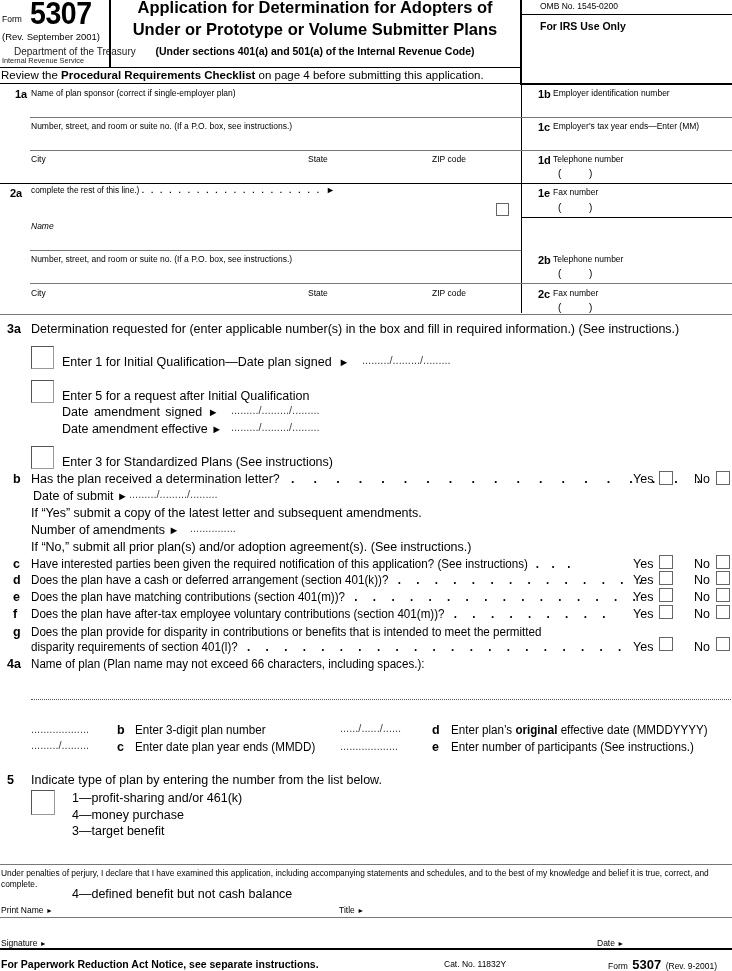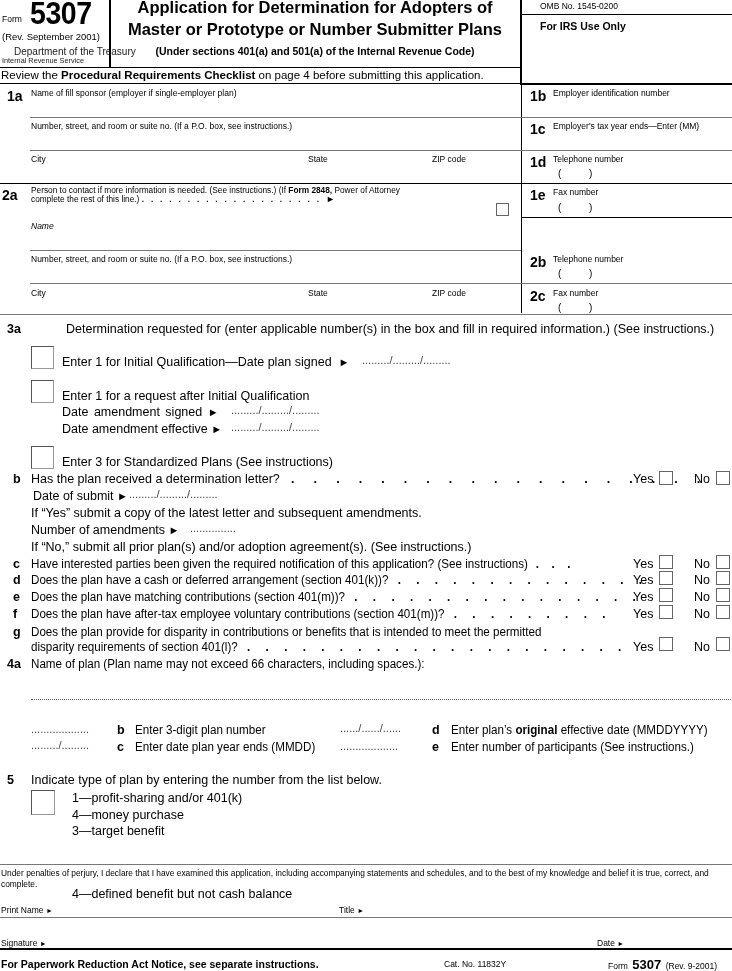--- a/index.html
+++ b/index.html
@@ -4,21 +4,21 @@
 <style>
   * { box-sizing: border-box; margin: 0; padding: 0; }
   html, body { width: 732px; height: 971px; background: #ffffff; overflow: hidden; }
   body { font-family: "Liberation Sans", "DejaVu Sans", sans-serif; color: #000; position: relative; }
   .abs { position: absolute; }
   .hl { position: absolute; height: 0; border-top: 1px solid #000; }
   .hl-thick { border-top-width: 2px; }
   .hl-gray { border-top-color: #777; }
   .vl { position: absolute; width: 0; border-left: 1px solid #000; }
   .vl-thick { border-left-width: 2px; }
-  .small { font-size: 14px; }
+  .small { font-size: 11px; margin-left: 8px; }
   .tiny { font-size: 7.5px; }
   .lbl { font-weight: bold; }
   .cb { position: absolute; width: 14px; height: 14px; border: 1px solid #666; background: #fff; }
   .bigbox { position: absolute; width: 23px; height: 23px; border: 1px solid #555; border-right-color: #999; border-bottom-color: #999; background: #fff; }
   .q { font-size: 12.5px; white-space: nowrap; }
   .dotline { position: absolute; border-top: 1px dotted #555; height: 0; }
   .field-text { font-size: 8.5px; white-space: nowrap; }
 </style>
 </head>
 <body>
@@ -26,39 +26,39 @@
 <div>
   <div class="abs" style="left:2px;top:14px;font-size:8.5px;">Form</div>
   <div class="abs" style="left:30px;top:-4px;font-size:31px;font-weight:bold;letter-spacing:-0.5px;transform:scaleX(0.92);transform-origin:left;">5307</div>
   <div class="abs" style="left:2px;top:31px;font-size:9.5px;">(Rev. September 2001)</div>
   <div class="abs tiny" style="left:14px;top:46px;font-size:10px;color:#222;">Department of the Treasury</div>
   <div class="abs tiny" style="left:2px;top:56px;font-size:7.3px;color:#222;">Internal Revenue Service</div>
 
   <div class="vl vl-thick" style="left:109px;top:0;height:67px;"></div>
 
   <div class="abs" style="left:110px;width:410px;top:-2px;text-align:center;font-size:16.5px;font-weight:bold;">Application for Determination for Adopters of</div>
-  <div class="abs" style="left:110px;width:410px;top:20px;text-align:center;font-size:16.5px;font-weight:bold;">Master or Prototype or Number Submitter Plans</div>
+  <div class="abs" style="left:110px;width:410px;top:20px;text-align:center;font-size:16.5px;font-weight:bold;">Under or Prototype or Volume Submitter Plans</div>
   <div class="abs" style="left:110px;width:410px;top:45px;text-align:center;font-size:10.5px;font-weight:bold;">(Under sections 401(a) and 501(a) of the Internal Revenue Code)</div>
 
   <div class="vl vl-thick" style="left:520px;top:0;height:84px;"></div>
   <div class="abs" style="left:540px;top:1px;font-size:8.5px;">OMB No. 1545-0200</div>
   <div class="hl" style="left:521px;top:14px;width:211px;"></div>
   <div class="abs" style="left:540px;top:20px;font-size:10.5px;font-weight:bold;"><span>For IRS Use Only</span></div>
 
   <div class="hl" style="left:0;top:67px;width:521px;"></div>
   <div class="abs" style="left:1px;top:69px;font-size:11.5px;white-space:nowrap;"><span>Review the </span><b>Procedural Requirements Checklist</b><span> on page 4 before submitting this application.</span></div>
   <div class="hl" style="left:0;top:83px;width:521px;"></div>
   <div class="hl hl-thick" style="left:520px;top:83px;width:212px;"></div>
 </div>
 
 <div>
   <div class="vl" style="left:521px;top:84px;height:229px;"></div>
 
   <div class="abs small lbl" style="left:7px;top:88px;">1a</div>
-  <div class="abs field-text" style="left:31px;top:88px;">Name of fill sponsor (employer if single-employer plan)</div>
+  <div class="abs field-text" style="left:31px;top:88px;">Name of plan sponsor (correct if single-employer plan)</div>
   <div class="abs" style="left:30px;top:98px;width:490px;height:18px;"></div>
   <div class="hl hl-gray" style="left:30px;top:117px;width:491px;"></div>
 
   <div class="abs field-text" style="left:31px;top:121px;">Number, street, and room or suite no. (If a P.O. box, see instructions.)</div>
   <div class="abs" style="left:30px;top:131px;width:490px;height:18px;"></div>
   <div class="hl hl-gray" style="left:30px;top:150px;width:491px;"></div>
 
   <div class="abs field-text" style="left:31px;top:154px;">City</div>
   <div class="abs field-text" style="left:308px;top:154px;">State</div>
   <div class="abs field-text" style="left:432px;top:154px;">ZIP code</div>
@@ -84,21 +84,20 @@
 
   <div class="abs small lbl" style="left:530px;top:187px;">1e</div>
   <div class="abs field-text" style="left:553px;top:187px;">Fax number</div>
   <div class="abs" style="left:558px;top:202px;font-size:10px;white-space:pre;">(          )</div>
   <div class="hl" style="left:521px;top:217px;width:211px;"></div>
 </div>
 
 <div>
   <div class="abs small lbl" style="left:2px;top:187px;">2a</div>
   <div class="abs" style="left:31px;top:186px;width:460px;font-size:8.3px;line-height:8.6px;text-align:justify;">
-    <div style="white-space:nowrap;"><span>Person to contact if more information is needed. (See instructions.) (If </span><b>Form 2848,</b><span> Power of Attorney</span></div>
     <div style="white-space:nowrap;"><span>complete the rest of this line.)</span> <span style="font-weight:bold;letter-spacing:2.3px;">. . . . . . . . . . . . . . . . . . . . </span><span style="font-size:9px;">►</span></div>
   </div>
   <div class="cb" style="left:496px;top:203px;width:13px;height:13px;"></div>
 
   <div class="abs field-text" style="left:31px;top:221px;font-style:italic;">Name</div>
   <div class="abs" style="left:30px;top:231px;width:490px;height:18px;"></div>
   <div class="hl hl-gray" style="left:30px;top:250px;width:491px;"></div>
 
   <div class="abs field-text" style="left:31px;top:254px;">Number, street, and room or suite no. (If a P.O. box, see instructions.)</div>
   <div class="abs" style="left:30px;top:264px;width:490px;height:18px;"></div>
@@ -118,28 +117,28 @@
 
   <div class="abs small lbl" style="left:530px;top:288px;">2c</div>
   <div class="abs field-text" style="left:553px;top:288px;">Fax number</div>
   <div class="abs" style="left:558px;top:302px;font-size:10px;white-space:pre;">(          )</div>
 
   <div class="hl hl-gray" style="left:0;top:314px;width:732px;"></div>
 </div>
 
 <div>
   <div class="abs q lbl" style="left:7px;top:322px;">3a</div>
-  <div class="abs q" style="left:31px;top:322px;margin-left:35px;">Determination requested for (enter applicable number(s) in the box and fill in required information.) (See instructions.)</div>
+  <div class="abs q" style="left:31px;top:322px;">Determination requested for (enter applicable number(s) in the box and fill in required information.) (See instructions.)</div>
 
   <div class="bigbox" style="left:31px;top:346px;"></div>
   <div class="abs q" style="left:62px;top:355px;"><span>Enter 1 for Initial Qualification—Date plan signed</span>&nbsp; <span style="font-size:11px;">►</span></div>
   <div class="abs q" style="left:362px;top:354px;font-size:11px;color:#444;">........./........./.........</div>
 
   <div class="bigbox" style="left:31px;top:380px;"></div>
-  <div class="abs q" style="left:62px;top:389px;">Enter 1 for a request after Initial Qualification</div>
+  <div class="abs q" style="left:62px;top:389px;">Enter 5 for a request after Initial Qualification</div>
   <div class="abs q" style="left:62px;top:405px;word-spacing:2px;"><span>Date  amendment  signed</span> <span style="font-size:11px;">►</span></div>
   <div class="abs q" style="left:231px;top:404px;font-size:11px;color:#444;">........./........./.........</div>
   <div class="abs q" style="left:62px;top:422px;"><span>Date amendment effective</span> <span style="font-size:11px;">►</span></div>
   <div class="abs q" style="left:231px;top:421px;font-size:11px;color:#444;">........./........./.........</div>
 
   <div class="bigbox" style="left:31px;top:446px;"></div>
   <div class="abs q" style="left:62px;top:455px;">Enter 3 for Standardized Plans (See instructions)</div>
 
   <div class="abs q lbl" style="left:13px;top:472px;">b</div>
   <div class="abs q" style="left:31px;top:472px;"><span>Has the plan received a determination letter?</span><span style="font-weight:bold;letter-spacing:7.8px;"> . . . . . . . . . . . . . . . . . . . . . .</span></div>
@@ -216,21 +215,21 @@
   <div class="abs q" style="left:135px;top:740px;transform:scaleX(0.93);transform-origin:left;">Enter date plan year ends (MMDD)</div>
   <div class="abs" style="left:340px;top:740px;font-size:11px;color:#444;">...................</div>
   <div class="abs q lbl" style="left:432px;top:740px;">e</div>
   <div class="abs q" style="left:451px;top:740px;transform:scaleX(0.93);transform-origin:left;">Enter number of participants (See instructions.)</div>
 </div>
 
 <div>
   <div class="abs q lbl" style="left:7px;top:773px;">5</div>
   <div class="abs q" style="left:31px;top:773px;">Indicate type of plan by entering the number from the list below.</div>
   <div class="bigbox" style="left:31px;top:790px;width:24px;height:25px;"></div>
-  <div class="abs q" style="left:72px;top:791px;">1—profit-sharing and/or 401(k)</div>
+  <div class="abs q" style="left:72px;top:791px;">1—profit-sharing and/or 461(k)</div>
   <div class="abs q" style="left:72px;top:808px;">4—money purchase</div>
   <div class="abs q" style="left:72px;top:824px;">3—target benefit</div>
   <div class="abs q" style="left:72px;top:887px;">4—defined benefit but not cash balance</div>
 </div>
 
 <div>
   <div class="hl hl-gray" style="left:0;top:864px;width:732px;"></div>
   <div class="abs" style="left:1px;top:868px;width:731px;font-size:8.5px;line-height:11px;transform:scaleX(0.985);transform-origin:left;">Under penalties of perjury, I declare that I have examined this application, including accompanying statements and schedules, and to the best of my knowledge and belief it is true, correct, and complete.</div>
 
   <div class="abs field-text" style="left:1px;top:905px;"><span>Print Name</span> <span style="font-size:7px;">►</span></div>

